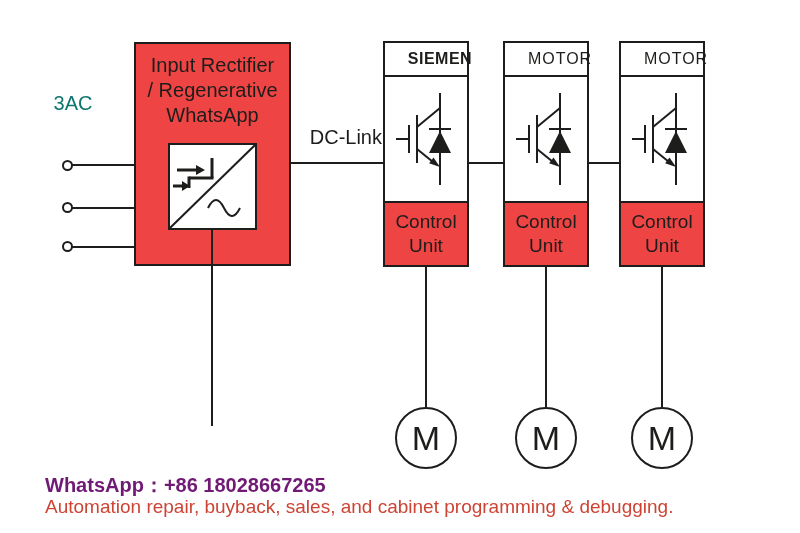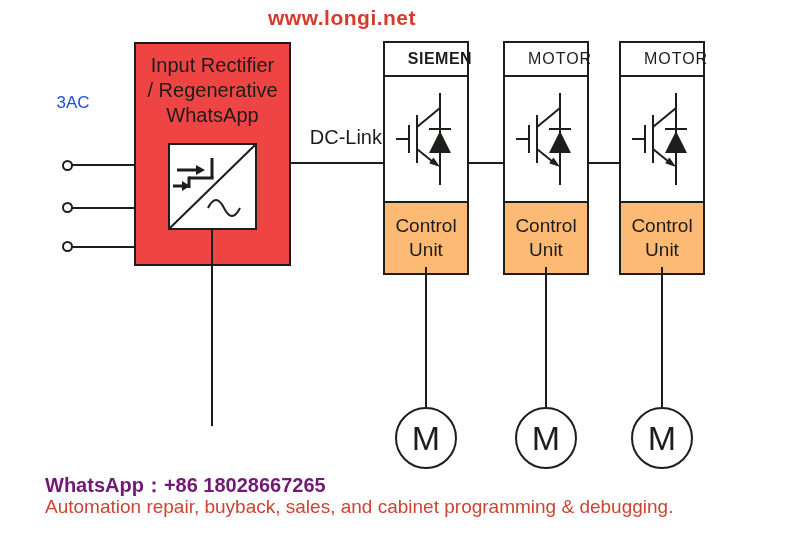--- a/index.html
+++ b/index.html
@@ -1,21 +1,21 @@
 <!DOCTYPE html>
 <html><head>
 <meta charset="utf-8">
 <style>
   * { margin:0; padding:0; box-sizing:border-box; }
   body { background:#ffffff; font-family:"Liberation Sans", sans-serif; }
   .stage { position:relative; width:800px; height:533px; background:#ffffff; overflow:hidden; color:#1d1d1b; }
 
   .site-url { position:absolute; left:268px; top:6px; font-size:21px; font-weight:bold; color:#d63a2b; letter-spacing:0.5px; }
 
-  .supply-label { position:absolute; left:16px; top:91px; width:114px; text-align:center; font-size:17px; line-height:24px; color:#1d4ed8; }
+  .supply-label { position:absolute; left:16px; top:91px; width:114px; text-align:center; font-size:20px; line-height:24px; color:#0f766e; }
 
   .wire { position:absolute; background:#1d1d1b; }
   .wire.h { height:2px; }
   .wire.v { width:2px; }
 
   .terminal { position:absolute; width:11px; height:11px; border:2px solid #1d1d1b; border-radius:50%; background:#fff; }
 
   .rect-box { position:absolute; left:134px; top:42px; width:157px; height:224px; border:2px solid #1d1d1b; background:#ef4444; }
   .rect-title { position:absolute; left:0; top:9px; width:100%; text-align:center; font-size:20px; line-height:25px; }
 
@@ -23,41 +23,40 @@
 
   .dc-label { position:absolute; left:296px; top:126px; width:86px; text-align:right; font-size:20px; }
   .line-supply-label { position:absolute; left:135px; top:430px; width:160px; text-align:center; font-size:20px; }
 
   .module { position:absolute; top:41px; width:86px; height:226px; }
   .module .hd { position:absolute; left:0; top:0; width:86px; height:36px; border:2px solid #1d1d1b; background:#fff;
                 display:flex; align-items:center; justify-content:center; font-size:16px; letter-spacing:1px;padding-left:28px; }
   .module.first .hd { font-weight:bold; letter-spacing:0.5px; }
   .module .bd { position:absolute; left:0; top:34px; width:86px; height:128px; border:2px solid #1d1d1b; background:#fff;
                 display:flex; align-items:center; justify-content:center; }
-  .module .cu { position:absolute; left:0; top:160px; width:86px; height:74px; border:2px solid #1d1d1b; background:#fdba74;
+  .module .cu { position:absolute; left:0; top:160px; width:86px; height:66px; border:2px solid #1d1d1b; background:#ef4444;
                 display:flex; align-items:center; justify-content:center; text-align:center; font-size:19px; line-height:24px; padding:0 8px; }
   .m1 { left:383px; } .m2 { left:503px; } .m3 { left:619px; }
 
   .motor { position:absolute; top:407px; width:62px; height:62px; border:2px solid #1d1d1b; border-radius:50%; background:#fff;
            display:flex; align-items:center; justify-content:center; font-size:34px; color:#1d1d1b; }
   .motor.mo1 { left:395px; } .motor.mo2 { left:515px; } .motor.mo3 { left:631px; }
 
   .footer-line1 { position:absolute; left:45px; top:472px; font-size:20px; font-weight:bold; color:#701a75; }
   .footer-line2 { position:absolute; left:45px; top:496px; font-size:19px; font-weight:normal; color:#cd4434; }
 
   svg .st { stroke:#1d1d1b; fill:none; stroke-width:2; }
   svg .thick { stroke:#1d1d1b; fill:none; stroke-width:3; }
   svg .fl { fill:#1d1d1b; stroke:none; }
 </style>
 </head>
 <body>
 
 <div class="stage">
 
-  <div class="site-url">www.longi.net</div>
 
   <div class="supply-label">
     <div>3AC</div>
   </div>
 
   <div class="wire h" style="left:72px; top:164px; width:62px;"></div>
   <div class="wire h" style="left:72px; top:207px; width:62px;"></div>
   <div class="wire h" style="left:72px; top:246px; width:62px;"></div>
   <div class="terminal" style="left:62px; top:160px;"></div>
   <div class="terminal" style="left:62px; top:202px;"></div>

